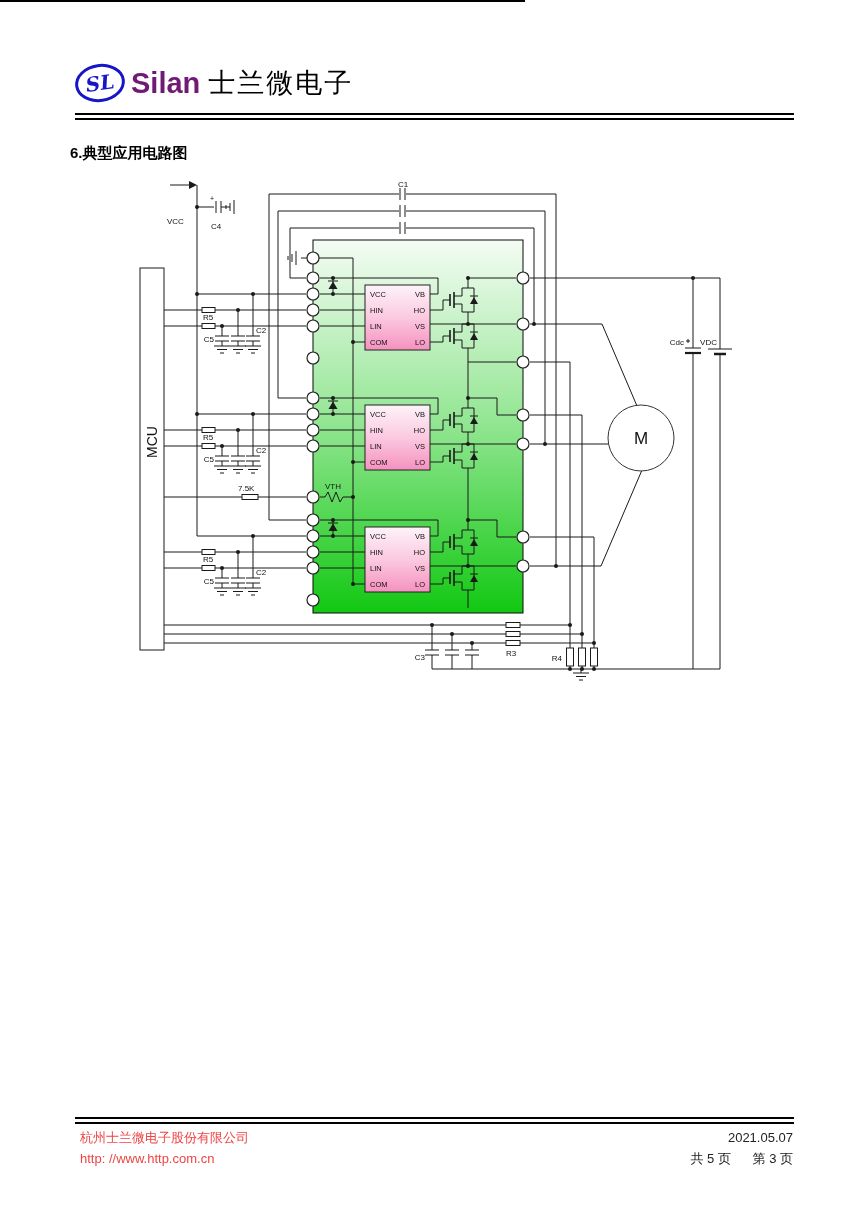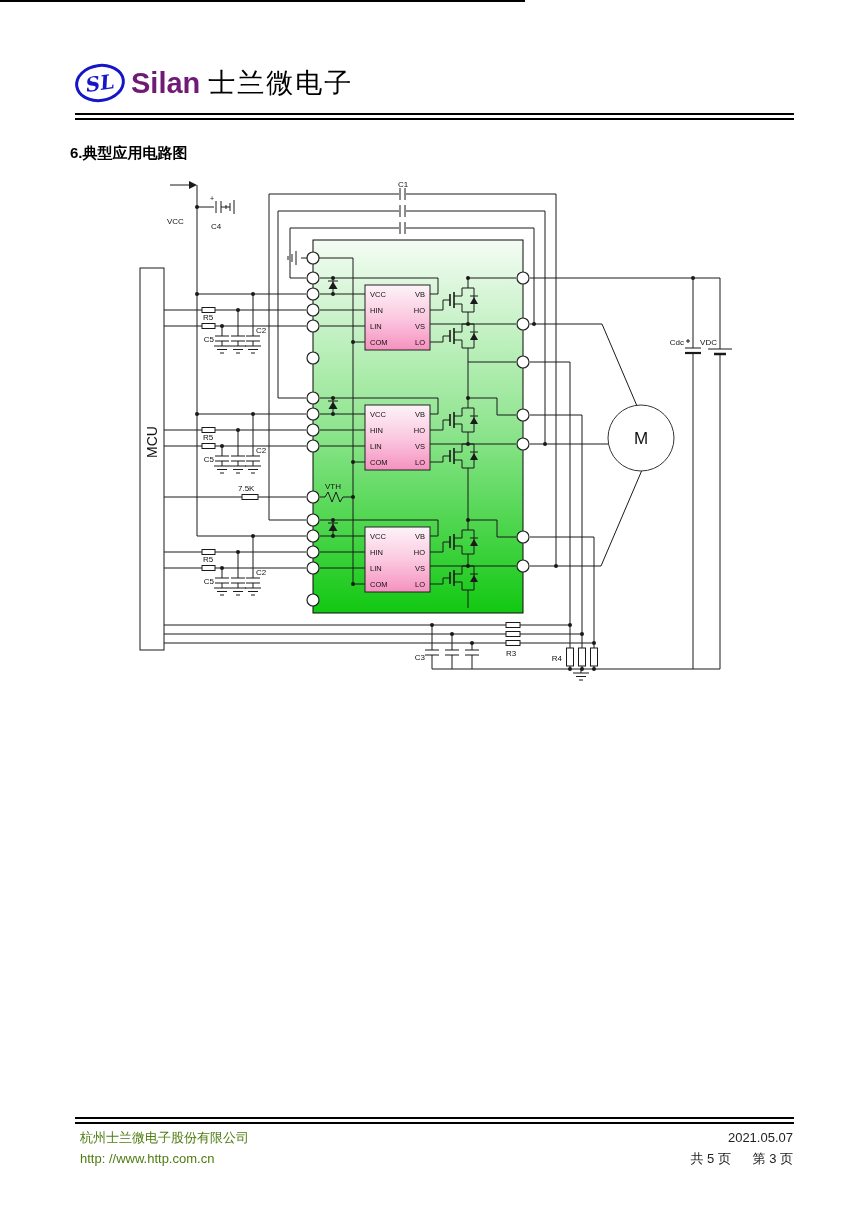--- a/index.html
+++ b/index.html
@@ -17,21 +17,21 @@
   #logo-cn{color:#000;font-size:27px;font-weight:400;margin-left:8px;letter-spacing:2px;}
   #doc-title{position:absolute;right:0;top:10px;font-size:21px;font-weight:500;color:#000;}
   .double-rule{position:absolute;left:75px;width:719px;height:3px;
                border-top:2px solid #000;border-bottom:2px solid #000;}
   #rule-top{top:113px;}
   #rule-bottom{top:1117px;}
   #section-title{position:absolute;left:70px;top:144px;font-size:15px;font-weight:bold;color:#000;}
   
   #circuit{position:absolute;left:0;top:0;}
   
-  #footer-left{position:absolute;left:80px;top:1127px;font-size:13px;line-height:21px;color:#4d7c0f;}
+  #footer-left{position:absolute;left:80px;top:1127px;font-size:13px;line-height:21px;color:#ef4444;}
   #footer-right{position:absolute;right:75px;top:1127px;font-size:13px;line-height:21px;
                 color:#222;text-align:right;}
   #footer-right .pagenums span{margin-left:18px;}
 </style>
 </head>
 <body>
 
 <div id="page">
   <div id="topline"></div>
 

